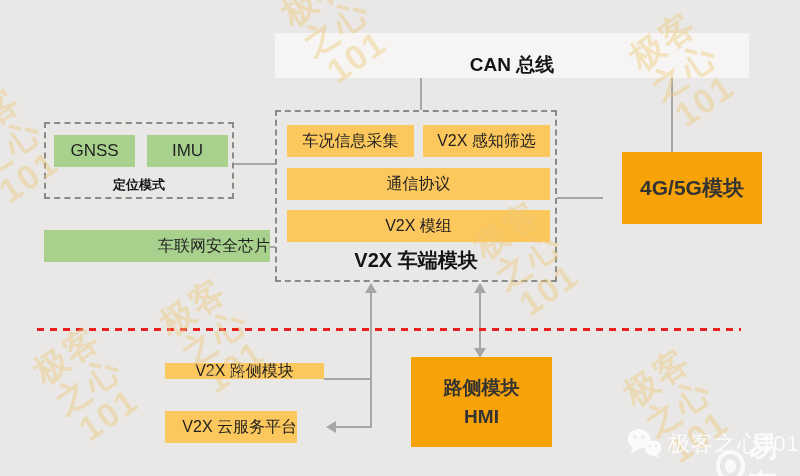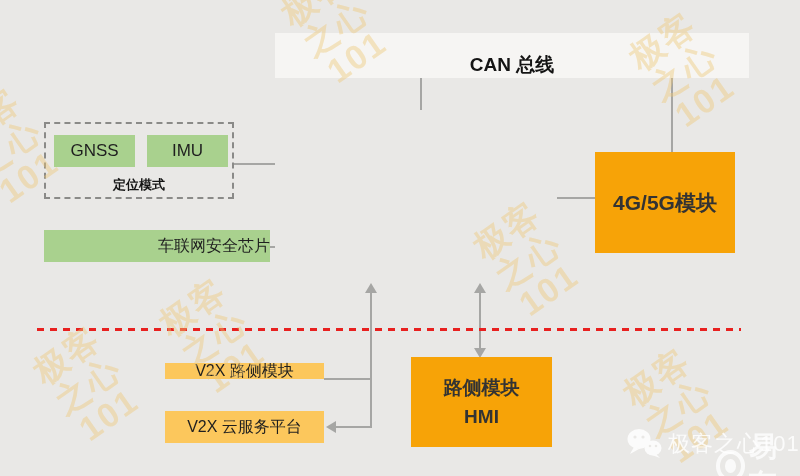--- a/index.html
+++ b/index.html
@@ -30,23 +30,23 @@
 
   .chip{left:44px;top:230px;width:226px;height:32px;justify-content:flex-end;}
 
   .veh-group{left:275px;top:110px;width:282px;height:172px;}
   .vb1{left:10px;top:13px;width:127px;height:32px;}
   .vb2{left:146px;top:13px;width:127px;height:32px;}
   .vb3{left:10px;top:56px;width:263px;height:32px;}
   .vb4{left:10px;top:98px;width:263px;height:32px;}
   .veh-label{bottom:6px;font-size:20px;}
 
-  .cell{left:595px;top:152px;width:140px;height:101px;font-size:21px;}
+  .cell{left:622px;top:152px;width:140px;height:72px;font-size:21px;}
   .road{left:165px;top:363px;width:159px;height:16px;}
-  .cloudbox{left:165px;top:411px;width:159px;height:32px;}
+  .cloudbox{left:165px;top:411px;width:132px;height:32px;justify-content:flex-end;}
   .hmi{left:411px;top:357px;width:141px;height:90px;flex-direction:column;
        font-size:19px;font-weight:bold;line-height:1.55;}
 
   
   .line{position:absolute;background:var(--line,#a6a6a4);z-index:1;}
   .l-v1{left:420px;top:78px;width:2px;height:32px;}
   .l-v2{left:671px;top:78px;width:2px;height:74px;}
   .l-h1{left:234px;top:163px;width:41px;height:2px;}
   .l-h2{left:234px;top:246px;width:41px;height:2px;}
   .l-h3{left:557px;top:197px;width:46px;height:2px;}
@@ -147,20 +147,35 @@
     <div class="node green imu">
       <span>IMU</span>
     </div>
     <div class="group-label pos-label">定位模式</div>
   </div>
 
   <div class="node green chip">
     <span>车联网安全芯片</span>
   </div>
 
+  <div class="group veh-group">
+    <div class="node lorange vb1">
+      <span>车况信息采集</span>
+    </div>
+    <div class="node lorange vb2">
+      <span>V2X 感知筛选</span>
+    </div>
+    <div class="node lorange vb3">
+      <span>通信协议</span>
+    </div>
+    <div class="node lorange vb4">
+      <span>V2X 模组</span>
+    </div>
+    <div class="group-label veh-label">V2X 车端模块</div>
+  </div>
 
   <div class="node dorange cell">
     <span>4G/5G模块</span>
   </div>
 
   <div class="node lorange road">
     <span>V2X 路侧模块</span>
   </div>
   <div class="node lorange cloudbox">
     <span>V2X 云服务平台</span>

